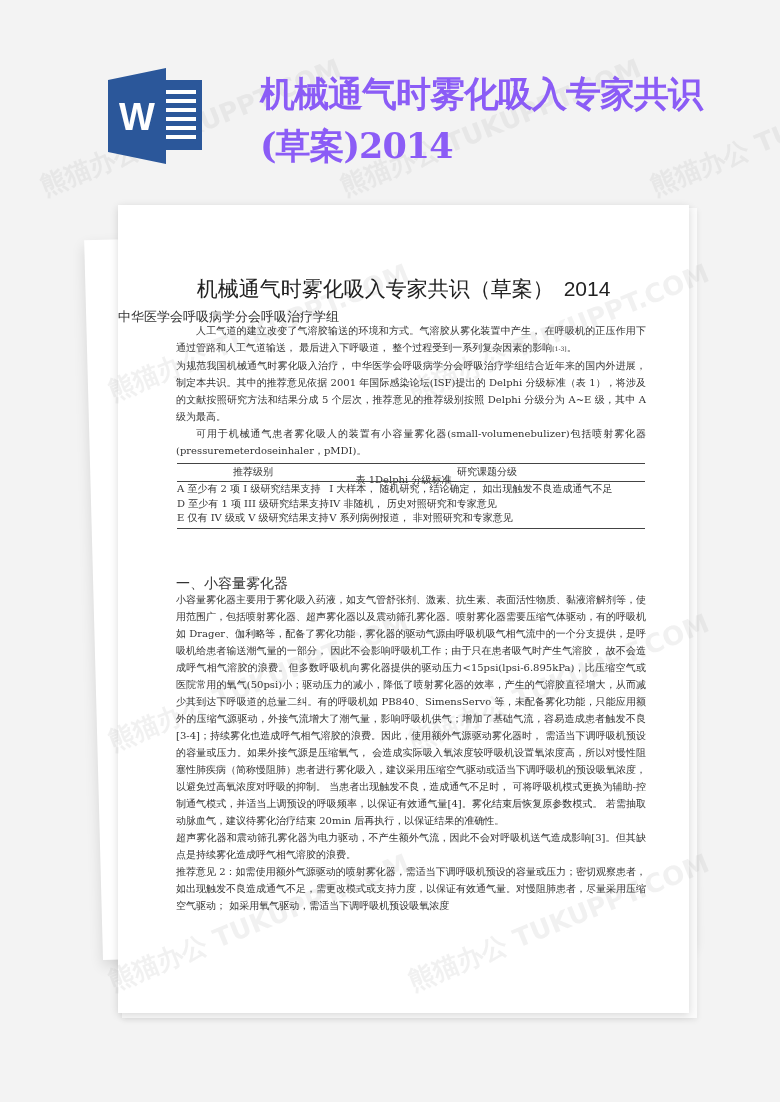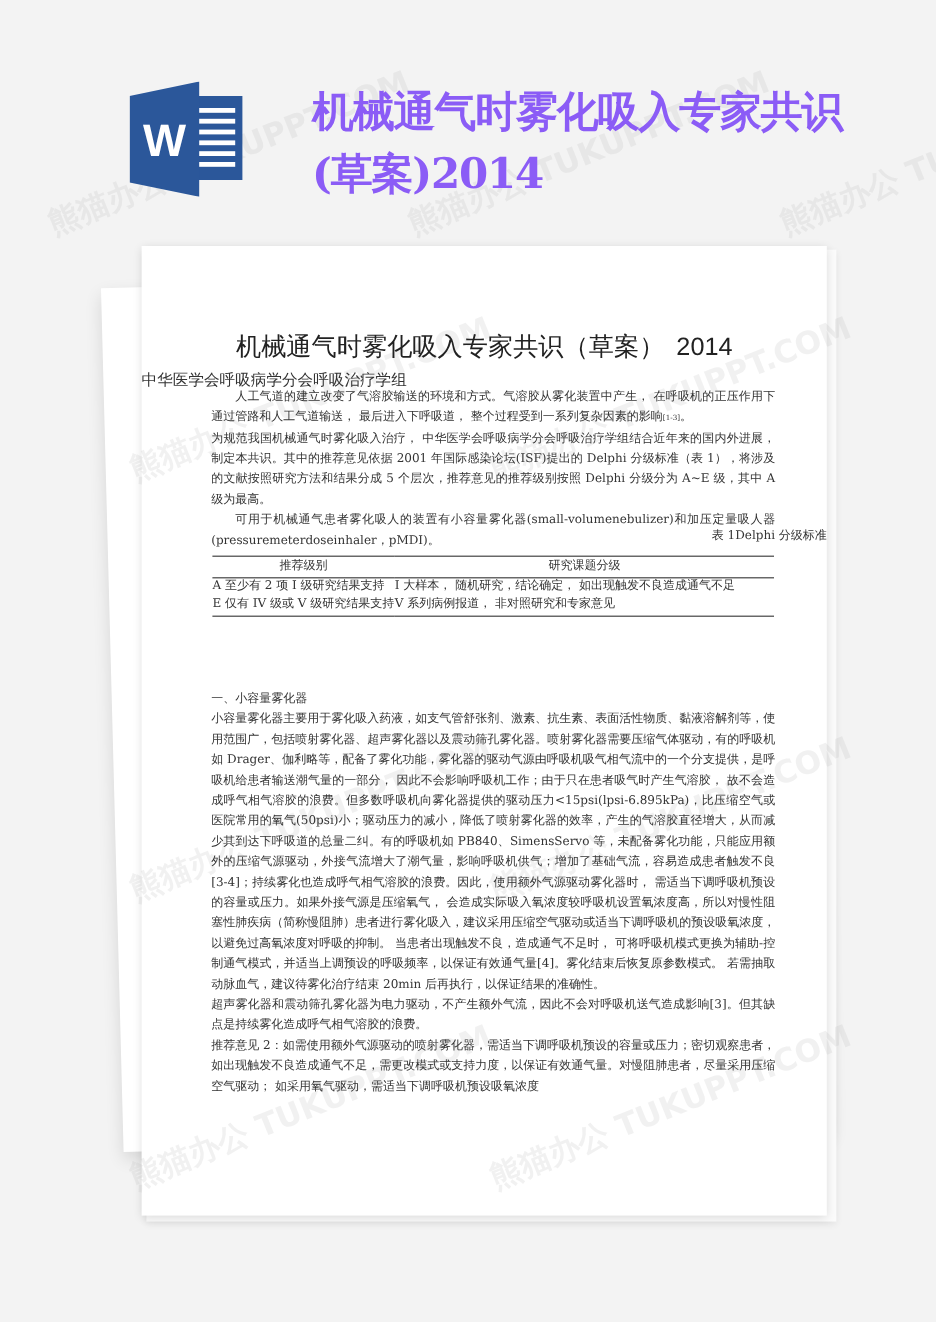--- a/index.html
+++ b/index.html
@@ -45,32 +45,32 @@
     font-size: 13px; color: #333;
   }
   .body-text {
     position: absolute; left: 58px; width: 470px; font-size: 10px; line-height: 17px;
     color: #333; text-align: justify;
   }
   .p { margin: 0; }
   .indent { text-indent: 20px; }
   .ref { font-size: 6px; }
   .tbl-caption {
-    position: absolute; left: 0; width: 571px; top: 234px; text-align: right; font-size: 10px;
+    position: absolute; left: 0; width: 571px; top: 268px; text-align: center; font-size: 10px;
   }
   .tbl {
     position: absolute; left: 59px; top: 258px; width: 468px; border-collapse: collapse;
     font-size: 10px; color: #333;
   }
   .tbl th { font-weight: normal; text-align: center; padding: 1px 0 2px 0;
     border-top: 1.5px solid #444; border-bottom: 1px solid #444; line-height: 14px; }
   .tbl td { padding: 0; line-height: 14.6px; white-space: nowrap; }
   .tbl tr:last-child td { border-bottom: 1.5px solid #444; padding-bottom: 2px; }
   .tbl td.c1 { width: 152px; margin-top: 24px; }
-  .section-head { position: absolute; left: 58px; top: 370px; font-size: 10px; }
+  .section-head { position: absolute; left: 58px; top: 370px; font-size: 14px; }
 </style>
 </head>
 <body>
 
 <div class="watermark" style="left:30px;top:110px;">熊猫办公 TUKUPPT.COM</div>
 <div class="watermark" style="left:330px;top:110px;">熊猫办公 TUKUPPT.COM</div>
 <div class="watermark" style="left:640px;top:110px;">熊猫办公 TUKUPPT.COM</div>
 
 <div class="header">
   <svg class="word-icon" viewBox="0 0 100 96">
@@ -104,35 +104,39 @@
   <div class="watermark" style="left:280px;top:700px;">熊猫办公 TUKUPPT.COM</div>
 
   <div class="doc-title">
     <span>机械通气时雾化吸入专家共识（草案）</span><span class="yr">2014</span>
   </div>
   <div class="org">中华医学会呼吸病学分会呼吸治疗学组</div>
 
   <div class="body-text" style="top:117px;">
     <p class="p indent"><span>人工气道的建立改变了气溶胶输送的环境和方式。气溶胶从雾化装置中产生，  在呼吸机的正压作用下通过管路和人工气道输送，  最后进入下呼吸道，  整个过程受到一系列复杂因素的影响</span><span class="ref">[1-3]</span>。</p>
     <p class="p">为规范我国机械通气时雾化吸入治疗，  中华医学会呼吸病学分会呼吸治疗学组结合近年来的国内外进展，制定本共识。其中的推荐意见依据 2001 年国际感染论坛(ISF)提出的 Delphi 分级标准（表 1），将涉及的文献按照研究方法和结果分成 5 个层次，推荐意见的推荐级别按照 Delphi 分级分为 A~E 级，其中 A 级为最高。</p>
-    <p class="p indent">可用于机械通气患者雾化吸人的装置有小容量雾化器(small-volumenebulizer)和加压定量吸人器(pressuremeterdoseinhaler，pMDI)。</p>
+    <p class="p indent">可用于机械通气患者雾化吸人的装置有小容量雾化器(small-volumenebulizer)包括喷射雾化器(pressuremeterdoseinhaler，pMDI)。</p>
   </div>
 
   <div class="tbl-caption">表 1Delphi 分级标准</div>
   <table class="tbl">
     <thead>
       <tr>
         <th>推荐级别</th>
         <th>研究课题分级</th>
       </tr>
     </thead>
     <tbody>
       <tr>
           <td class="c1">A 至少有 2 项 I 级研究结果支持</td>
           <td>I 大样本，  随机研究，结论确定，  如出现触发不良造成通气不足</td>
+        </tr>
+      <tr>
+          <td class="c1">D 至少有 1 项 III 级研究结果支持</td>
+          <td>IV 非随机，  历史对照研究和专家意见</td>
         </tr>
       <tr>
           <td class="c1">E 仅有 IV 级或 V 级研究结果支持</td>
           <td>V 系列病例报道，  非对照研究和专家意见</td>
         </tr>
     </tbody>
   </table>
 
   <div class="section-head">一、小容量雾化器</div>
   <div class="body-text" style="top:386px;">

